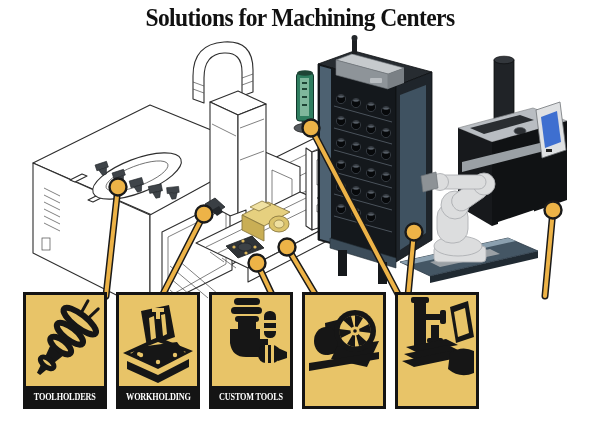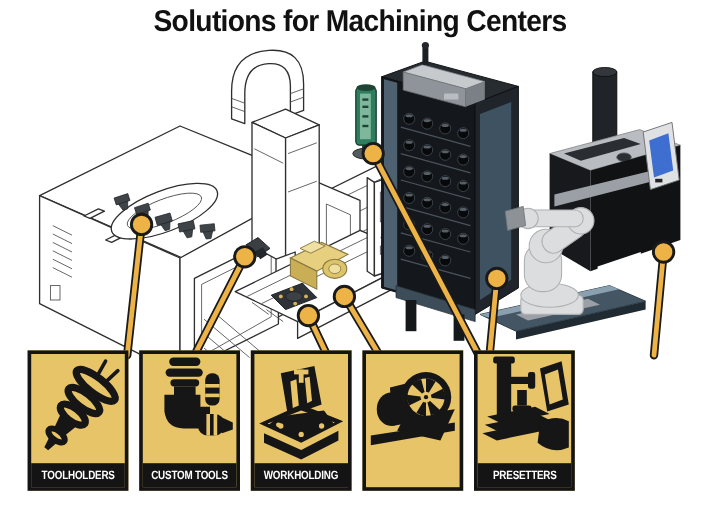--- a/index.html
+++ b/index.html
@@ -1,18 +1,18 @@
 <!DOCTYPE html>
 <html style="--card-gold: #E8C468; --callout-gold: #EDB347; --ink: #161616; --label-text: #FFFFFF; --tool-setter-green: #2F7D5F; --magazine-body: #14181C; --magazine-panel: #4D6171; --robot-gray: #DCDDDE; --presetter-black: #17191C; --metal-gray: #B9BDC2; --screen-blue: #3E6FD0;"><head>
 <meta charset="utf-8">
 <style>
   html,body{margin:0;padding:0;background:#ffffff;}
   .stage{
     position:relative;width:600px;height:425px;background:#fff;overflow:hidden;
-    font-family:Liberation Sans, sans-serif;
+    font-family:Liberation Serif, serif;
   }
   .title{
     position:absolute;top:4px;left:0;width:100%;text-align:center;
     font-size:25px;font-weight:700;color:#111;letter-spacing:-0.6px;
     transform:scaleX(0.94);transform-origin:50% 50%;white-space:nowrap;
   }
   svg.scene{position:absolute;left:0;top:0;}
   
   .la{fill:#ffffff;stroke:#2e2e2e;stroke-width:1.1;stroke-linejoin:round;}
   .laThin{fill:none;stroke:#4a4a4a;stroke-width:0.7;}
@@ -375,65 +375,65 @@
         </g>
       </svg>
       <div class="card-label">
           <span>TOOLHOLDERS</span>
         </div>
     </div>
 
     <div class="card">
       <svg class="card-art" width="78" height="91" viewBox="0 0 78 91">
         <g class="ink">
+          <polygon points="4,58 39,42 74,56 39,74"></polygon>
+          <polygon points="8,66 39,80 70,64 70,72 39,88 8,74"></polygon>
+          <polygon points="22,16 50,10 56,42 28,52"></polygon>
+        </g>
+        <g class="goldcut">
+          <polygon points="11,58 39,47 67,57 39,69"></polygon>
+          <rect x="33" y="13" width="12" height="4"></rect>
+          <rect x="37" y="13" width="4" height="11"></rect>
+          <polygon points="30,23 35,21 37,43 32,45"></polygon>
+          <polygon points="42,20 46,19 48,39 44,41"></polygon>
+        </g>
+        <g class="ink">
+          <polygon points="20,52 58,47 66,58 39,70 12,59"></polygon>
+          <circle cx="20" cy="59" r="2" class="goldcut"></circle>
+        </g>
+        <circle cx="22" cy="60" r="2.2" fill="var(--card-gold,#E8C468)"></circle>
+        <circle cx="56" cy="60" r="2.2" fill="var(--card-gold,#E8C468)"></circle>
+        <circle cx="39" cy="67" r="2.2" fill="var(--card-gold,#E8C468)"></circle>
+      </svg>
+      <div class="card-label">
+          <span>WORKHOLDING</span>
+        </div>
+    </div>
+
+    <div class="card">
+      <svg class="card-art" width="78" height="91" viewBox="0 0 78 91">
+        <g class="ink">
           <rect x="22" y="3" width="26" height="7" rx="3.5"></rect>
           <rect x="19" y="12" width="31" height="7" rx="3.5"></rect>
           <rect x="23" y="21" width="24" height="6" rx="3"></rect>
           <rect x="26" y="27" width="18" height="9"></rect>
           <path d="M18,34 h30 v10 h8 v18 h-22 q-14,0 -16,-14 z"></path>
           <rect x="52" y="16" width="12" height="27" rx="5.5"></rect>
           <rect x="46" y="50" width="22" height="18" rx="8"></rect>
           <polygon points="66,53 75,57 75,63 66,66"></polygon>
         </g>
         <g class="goldcut">
           <rect x="52" y="25" width="12" height="3"></rect>
           <rect x="52" y="33" width="12" height="3"></rect>
           <rect x="53" y="50" width="3" height="18"></rect>
           <rect x="59" y="50" width="3" height="18"></rect>
         </g>
       </svg>
       <div class="card-label">
           <span>CUSTOM TOOLS</span>
-        </div>
-    </div>
-
-    <div class="card">
-      <svg class="card-art" width="78" height="91" viewBox="0 0 78 91">
-        <g class="ink">
-          <polygon points="4,58 39,42 74,56 39,74"></polygon>
-          <polygon points="8,66 39,80 70,64 70,72 39,88 8,74"></polygon>
-          <polygon points="22,16 50,10 56,42 28,52"></polygon>
-        </g>
-        <g class="goldcut">
-          <polygon points="11,58 39,47 67,57 39,69"></polygon>
-          <rect x="33" y="13" width="12" height="4"></rect>
-          <rect x="37" y="13" width="4" height="11"></rect>
-          <polygon points="30,23 35,21 37,43 32,45"></polygon>
-          <polygon points="42,20 46,19 48,39 44,41"></polygon>
-        </g>
-        <g class="ink">
-          <polygon points="20,52 58,47 66,58 39,70 12,59"></polygon>
-          <circle cx="20" cy="59" r="2" class="goldcut"></circle>
-        </g>
-        <circle cx="22" cy="60" r="2.2" fill="var(--card-gold,#E8C468)"></circle>
-        <circle cx="56" cy="60" r="2.2" fill="var(--card-gold,#E8C468)"></circle>
-        <circle cx="39" cy="67" r="2.2" fill="var(--card-gold,#E8C468)"></circle>
-      </svg>
-      <div class="card-label">
-          <span>WORKHOLDING</span>
         </div>
     </div>
 
     <div class="card">
       <svg class="card-art" width="78" height="91" viewBox="0 0 78 91">
         <g class="ink">
           <polygon points="20,28 52,20 54,54 22,60"></polygon>
           <ellipse cx="21" cy="46" rx="12" ry="14"></ellipse>
           <polygon points="32,52 74,46 62,72 26,64"></polygon>
           <polygon points="4,68 74,57 74,64 4,76"></polygon>
@@ -464,19 +464,16 @@
           <rect x="33" y="30" width="8" height="13"></rect>
           <rect x="29" y="43" width="16" height="5" rx="2"></rect>
           <polygon points="8,52 48,44 60,50 20,58"></polygon>
           <polygon points="6,59 50,50 62,56 18,65"></polygon>
           <polygon points="4,66 52,56 64,62 16,72"></polygon>
           <polygon points="52,12 70,6 76,42 58,48"></polygon>
           <path d="M52,58 Q64,50 76,56 L76,78 Q62,84 50,74 Z"></path>
         </g>
         <polygon class="goldcut" points="56,17 67,13 71,38 60,42"></polygon>
       </svg>
-      <div class="card-label">
-          <span>PRESETTERS</span>
-        </div>
     </div>
 
   </div>
 </div>
 
 </body></html>

